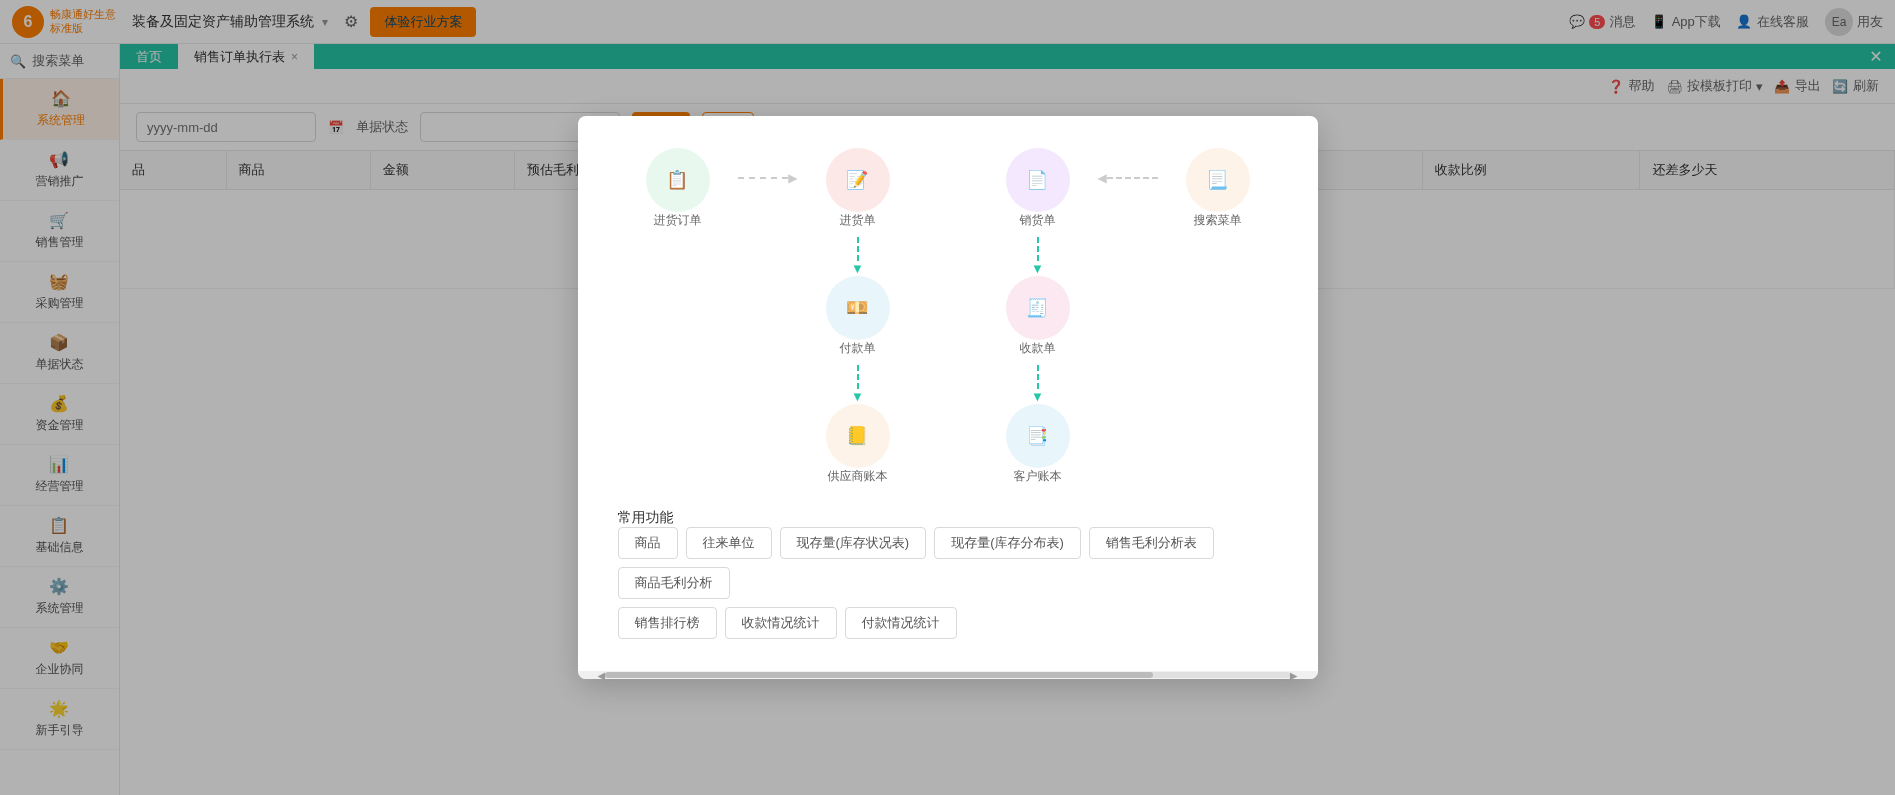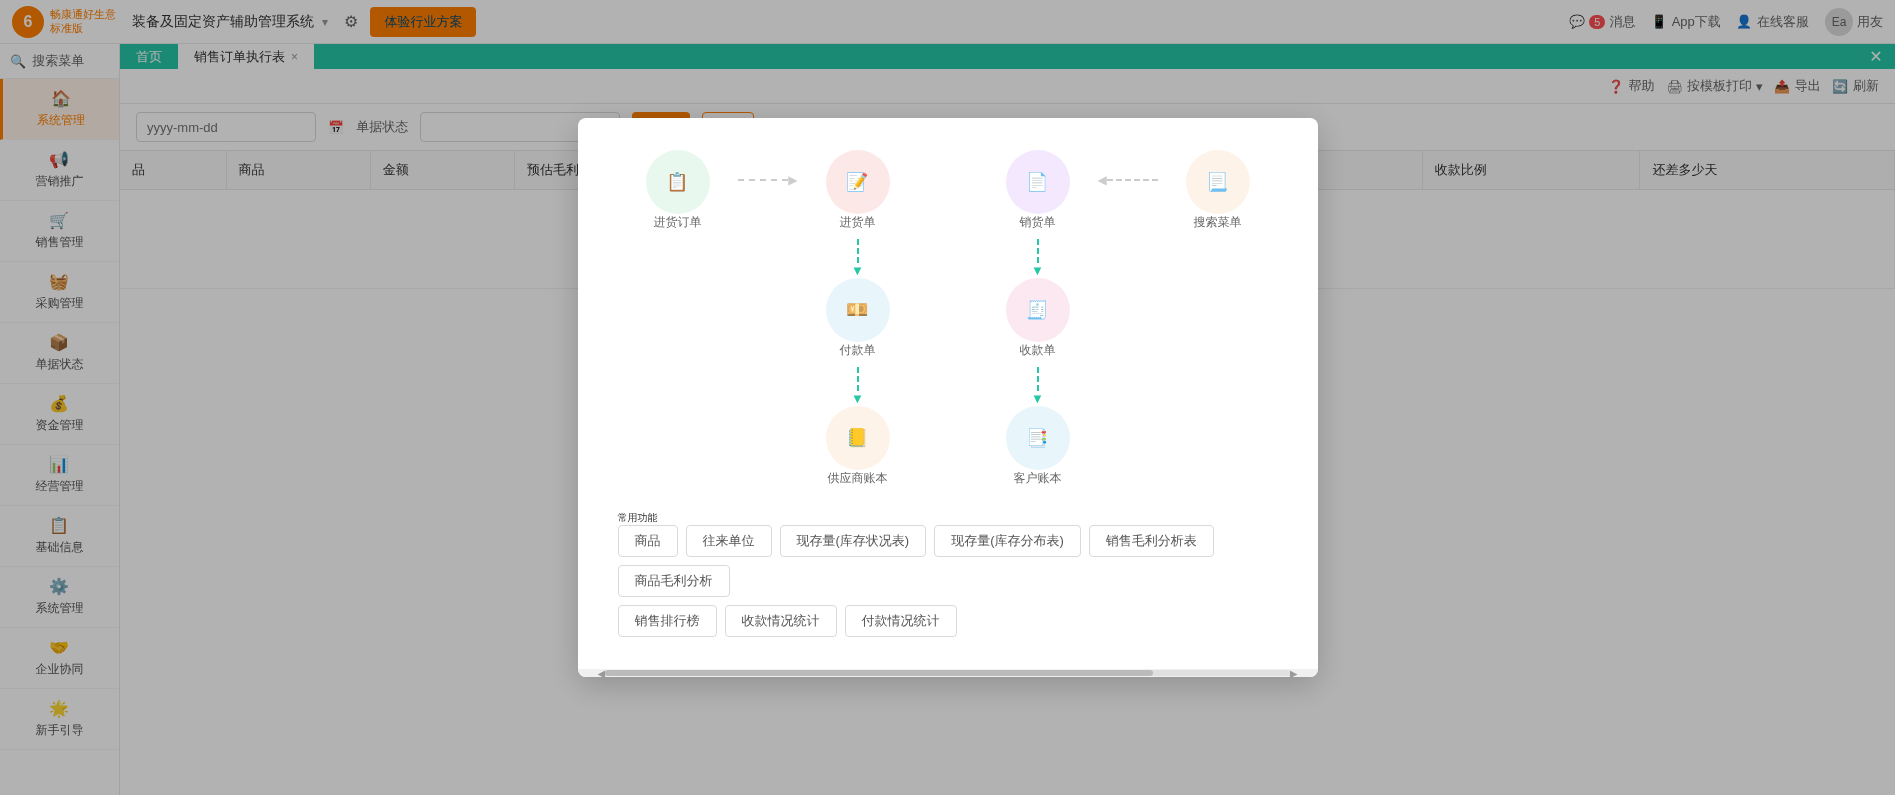--- a/index.html
+++ b/index.html
@@ -60,21 +60,21 @@
 
     
     .modal-overlay { position: fixed; top: 0; left: 0; width: 100%; height: 100%; background: rgba(0,0,0,0.3); z-index: 1000; display: flex; align-items: center; justify-content: center; }
     .modal { background: white; border-radius: 8px; width: 740px; max-height: 580px; overflow: hidden; box-shadow: 0 8px 32px rgba(0,0,0,0.2); position: relative; }
     .modal-body { padding: 32px 40px 24px; overflow-y: auto; }
     .flow-circle { width: 64px; height: 64px; border-radius: 50%; display: flex; align-items: center; justify-content: center; font-size: 24px; flex-shrink: 0; }
     .flow-label { font-size: 12px; color: #666; text-align: center; }
 
     
     .common-section { margin-top: 8px; }
-    .common-title { font-size: 10px; color: #333; margin-bottom: 0; font-weight: 500; }
+    .common-title { font-size: 14px; color: #333; margin-bottom: 0; font-weight: 500; }
     .common-btns { display: flex; flex-wrap: wrap; gap: 8px; margin-bottom: 8px; }
     .common-btn { border: 1px solid #d9d9d9; border-radius: 4px; padding: 6px 16px; font-size: 13px; color: #555; cursor: pointer; background: white; }
 
     
     .modal-scrollbar { height: 8px; background: #f0f0f0; display: flex; align-items: center; padding: 0 20px; }
     .modal-scrollbar-track { flex: 1; height: 6px; background: #e0e0e0; border-radius: 3px; position: relative; }
     .modal-scrollbar-thumb { height: 6px; width: 80%; background: #bbb; border-radius: 3px; }
     .modal-scroll-arrow { color: #999; cursor: pointer; font-size: 10px; }
     .circle-green { background: #e8f8f0; }
 

